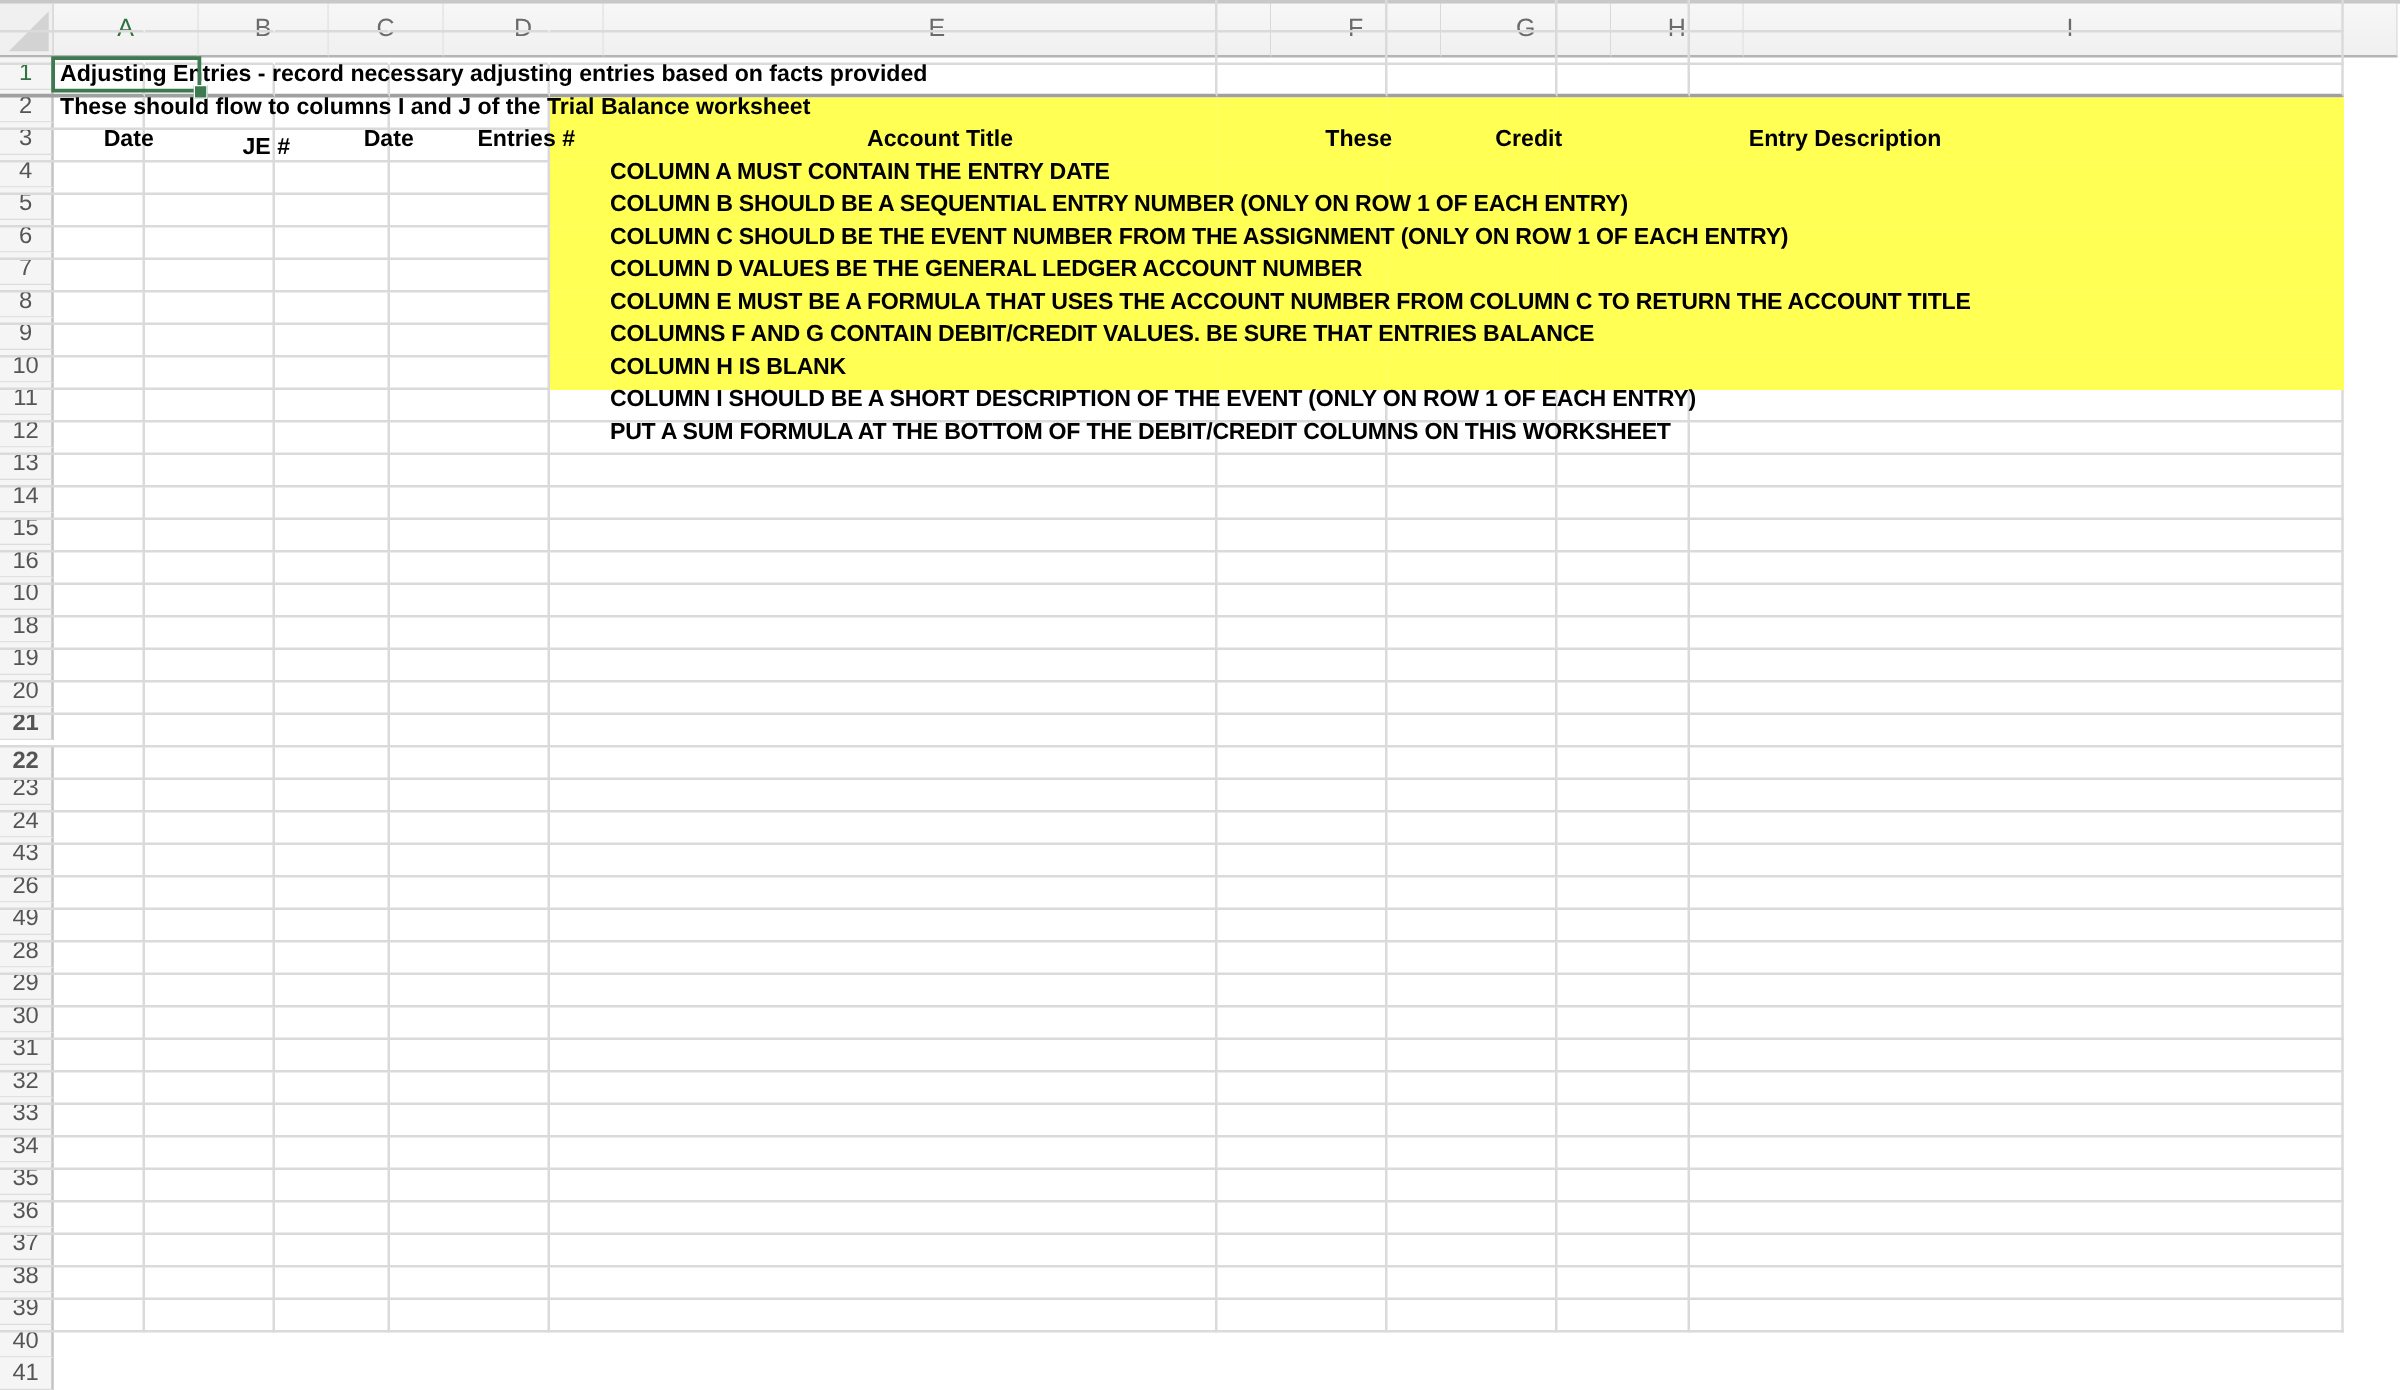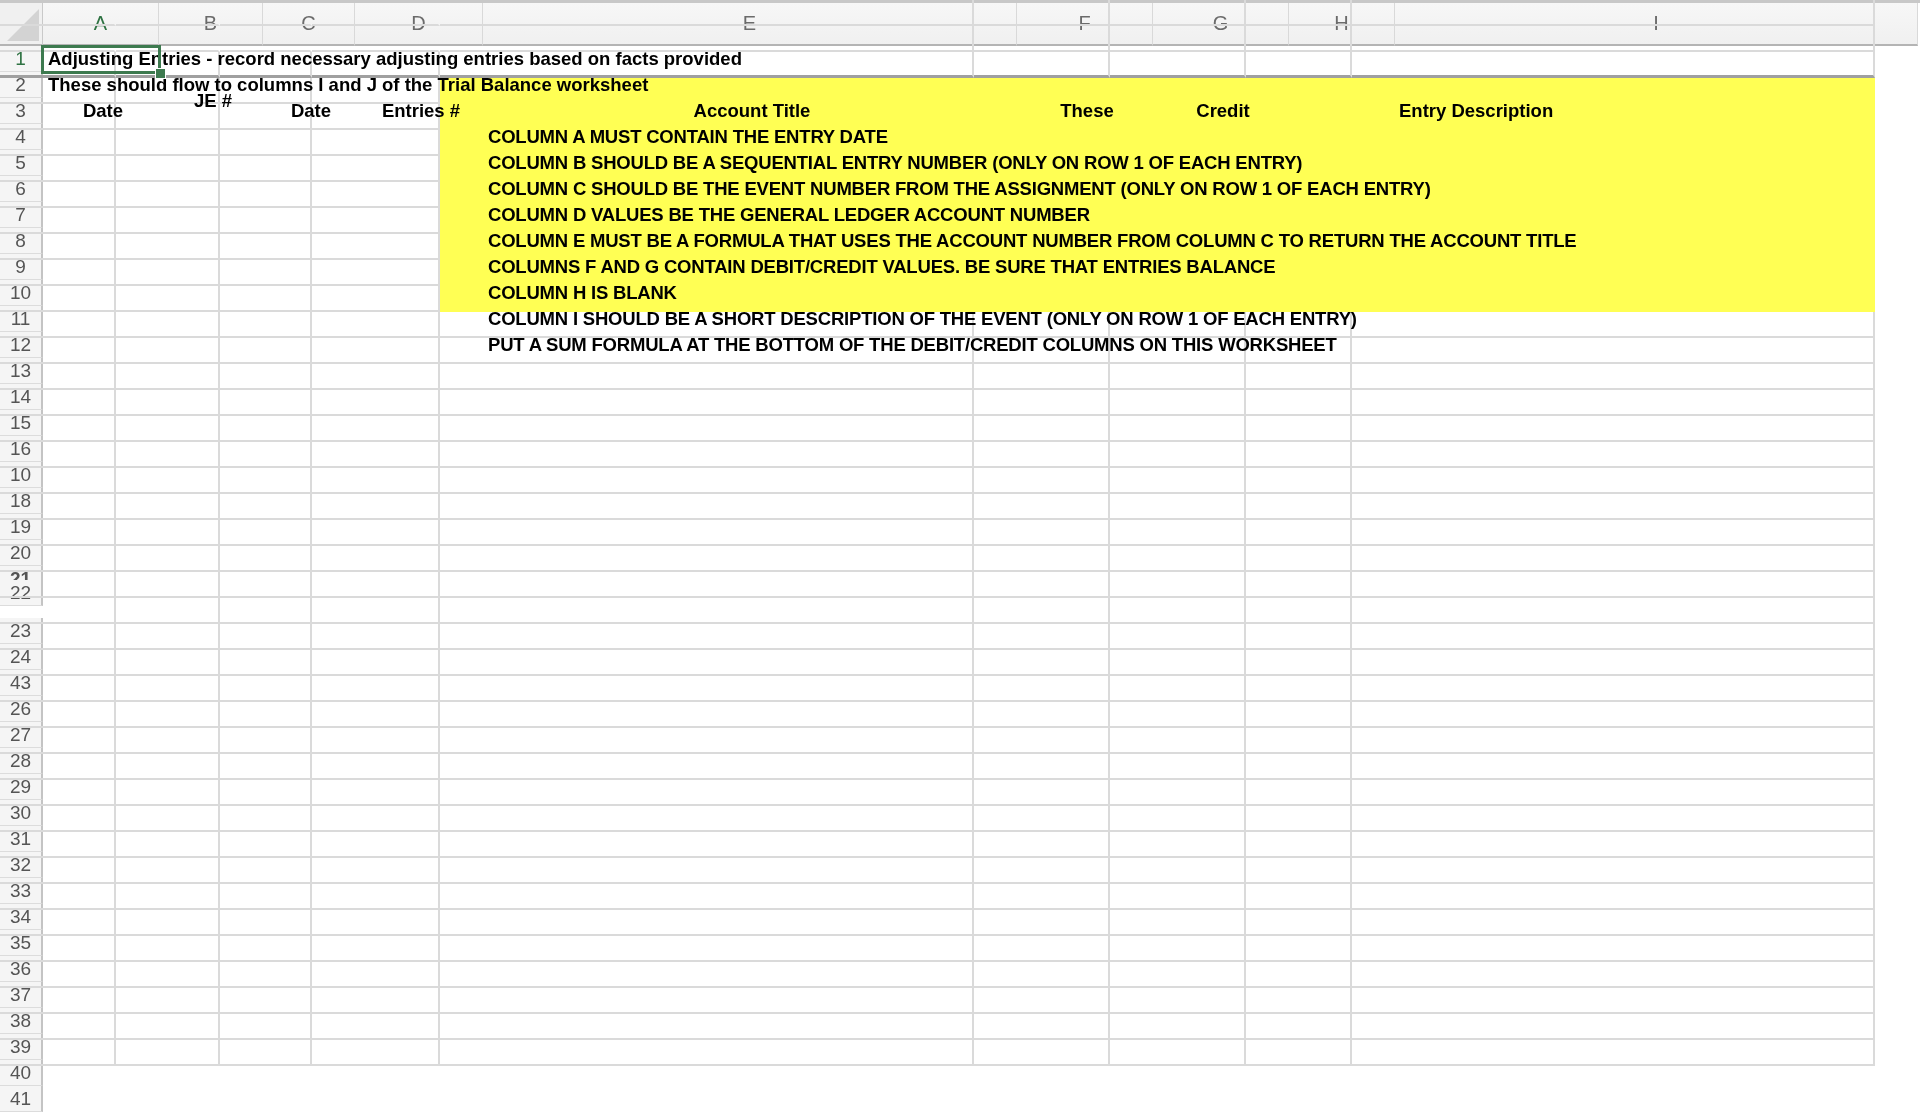--- a/index.html
+++ b/index.html
@@ -69,26 +69,26 @@
     <div class="rowhdr" style="top: 332px; height: 26px;">12</div>
     <div class="rowhdr" style="top: 358px; height: 26px;">13</div>
     <div class="rowhdr" style="top: 384px; height: 26px;">14</div>
     <div class="rowhdr" style="top: 410px; height: 26px;">15</div>
     <div class="rowhdr" style="top: 436px; height: 26px;">16</div>
     <div class="rowhdr" style="top: 462px; height: 26px;">10</div>
     <div class="rowhdr" style="top: 488px; height: 26px;">18</div>
     <div class="rowhdr" style="top: 514px; height: 26px;">19</div>
     <div class="rowhdr" style="top: 540px; height: 26px;">20</div>
     <div class="rowhdr" style="top: 566px; height: 26px; font-weight: bold;">21</div>
-    <div class="rowhdr" style="top: 580px; height: 26px;">22</div>
+    <div class="rowhdr" style="top: 596px; height: 26px; font-weight: bold;">22</div>
     <div class="rowhdr" style="top: 618px; height: 26px;">23</div>
     <div class="rowhdr" style="top: 644px; height: 26px;">24</div>
     <div class="rowhdr" style="top: 670px; height: 26px;">43</div>
     <div class="rowhdr" style="top: 696px; height: 26px;">26</div>
-    <div class="rowhdr" style="top: 722px; height: 26px;">27</div>
+    <div class="rowhdr" style="top: 722px; height: 26px;">49</div>
     <div class="rowhdr" style="top: 748px; height: 26px;">28</div>
     <div class="rowhdr" style="top: 774px; height: 26px;">29</div>
     <div class="rowhdr" style="top: 800px; height: 26px;">30</div>
     <div class="rowhdr" style="top: 826px; height: 26px;">31</div>
     <div class="rowhdr" style="top: 852px; height: 26px;">32</div>
     <div class="rowhdr" style="top: 878px; height: 26px;">33</div>
     <div class="rowhdr" style="top: 904px; height: 26px;">34</div>
     <div class="rowhdr" style="top: 930px; height: 26px;">35</div>
     <div class="rowhdr" style="top: 956px; height: 26px;">36</div>
     <div class="rowhdr" style="top: 982px; height: 26px;">37</div>
@@ -467,21 +467,21 @@
     <div class="cell" style="left: 1110px; top: 1040px; width: 136px; height: 26px;"></div>
     <div class="cell" style="left: 1246px; top: 1040px; width: 106px; height: 26px;"></div>
     <div class="cell" style="left: 1352px; top: 1040px; width: 523px; height: 26px;"></div>
   </div>
 
 <div class="overflow-text" style="left:43px; top:46px; height:26px;">Adjusting Entries - record necessary adjusting entries based on facts provided</div>
 <div class="overflow-text" style="left:43px; top:72px; height:26px;">These should flow to columns I and J of the Trial Balance worksheet</div>
 
 <div id="row3labels">
     <div class="overflow-text" style="left: 43px; top: 98px; height: 26px; width: 116px; padding-left: 4px; justify-content: center;">Date</div>
-    <div class="overflow-text" style="left: 159px; top: 88px; height: 26px; width: 104px; padding-left: 4px; justify-content: center;">JE #</div>
+    <div class="overflow-text" style="left: 159px; top: 104px; height: 26px; width: 104px; padding-left: 4px; justify-content: center;">JE #</div>
     <div class="overflow-text" style="left: 263px; top: 98px; height: 26px; width: 92px; padding-left: 4px; justify-content: center;">Date</div>
     <div class="overflow-text" style="left: 355px; top: 98px; height: 26px; width: 128px; padding-left: 4px; justify-content: center;">Entries #</div>
     <div class="overflow-text" style="left: 483px; top: 98px; height: 26px; width: 534px; padding-left: 4px; justify-content: center;">Account Title</div>
     <div class="overflow-text" style="left: 1017px; top: 98px; height: 26px; width: 136px; padding-left: 4px; justify-content: center;">These</div>
     <div class="overflow-text" style="left: 1153px; top: 98px; height: 26px; width: 136px; padding-left: 4px; justify-content: center;">Credit</div>
     <div class="overflow-text" style="left: 1289px; top: 98px; height: 26px; width: 106px; padding-left: 4px; justify-content: center;"></div>
     <div class="overflow-text" style="left: 1395px; top: 98px; height: 26px; width: 523px; padding-left: 4px; justify-content: flex-start;">Entry Description</div>
   </div>
 
 <div id="instructions">

